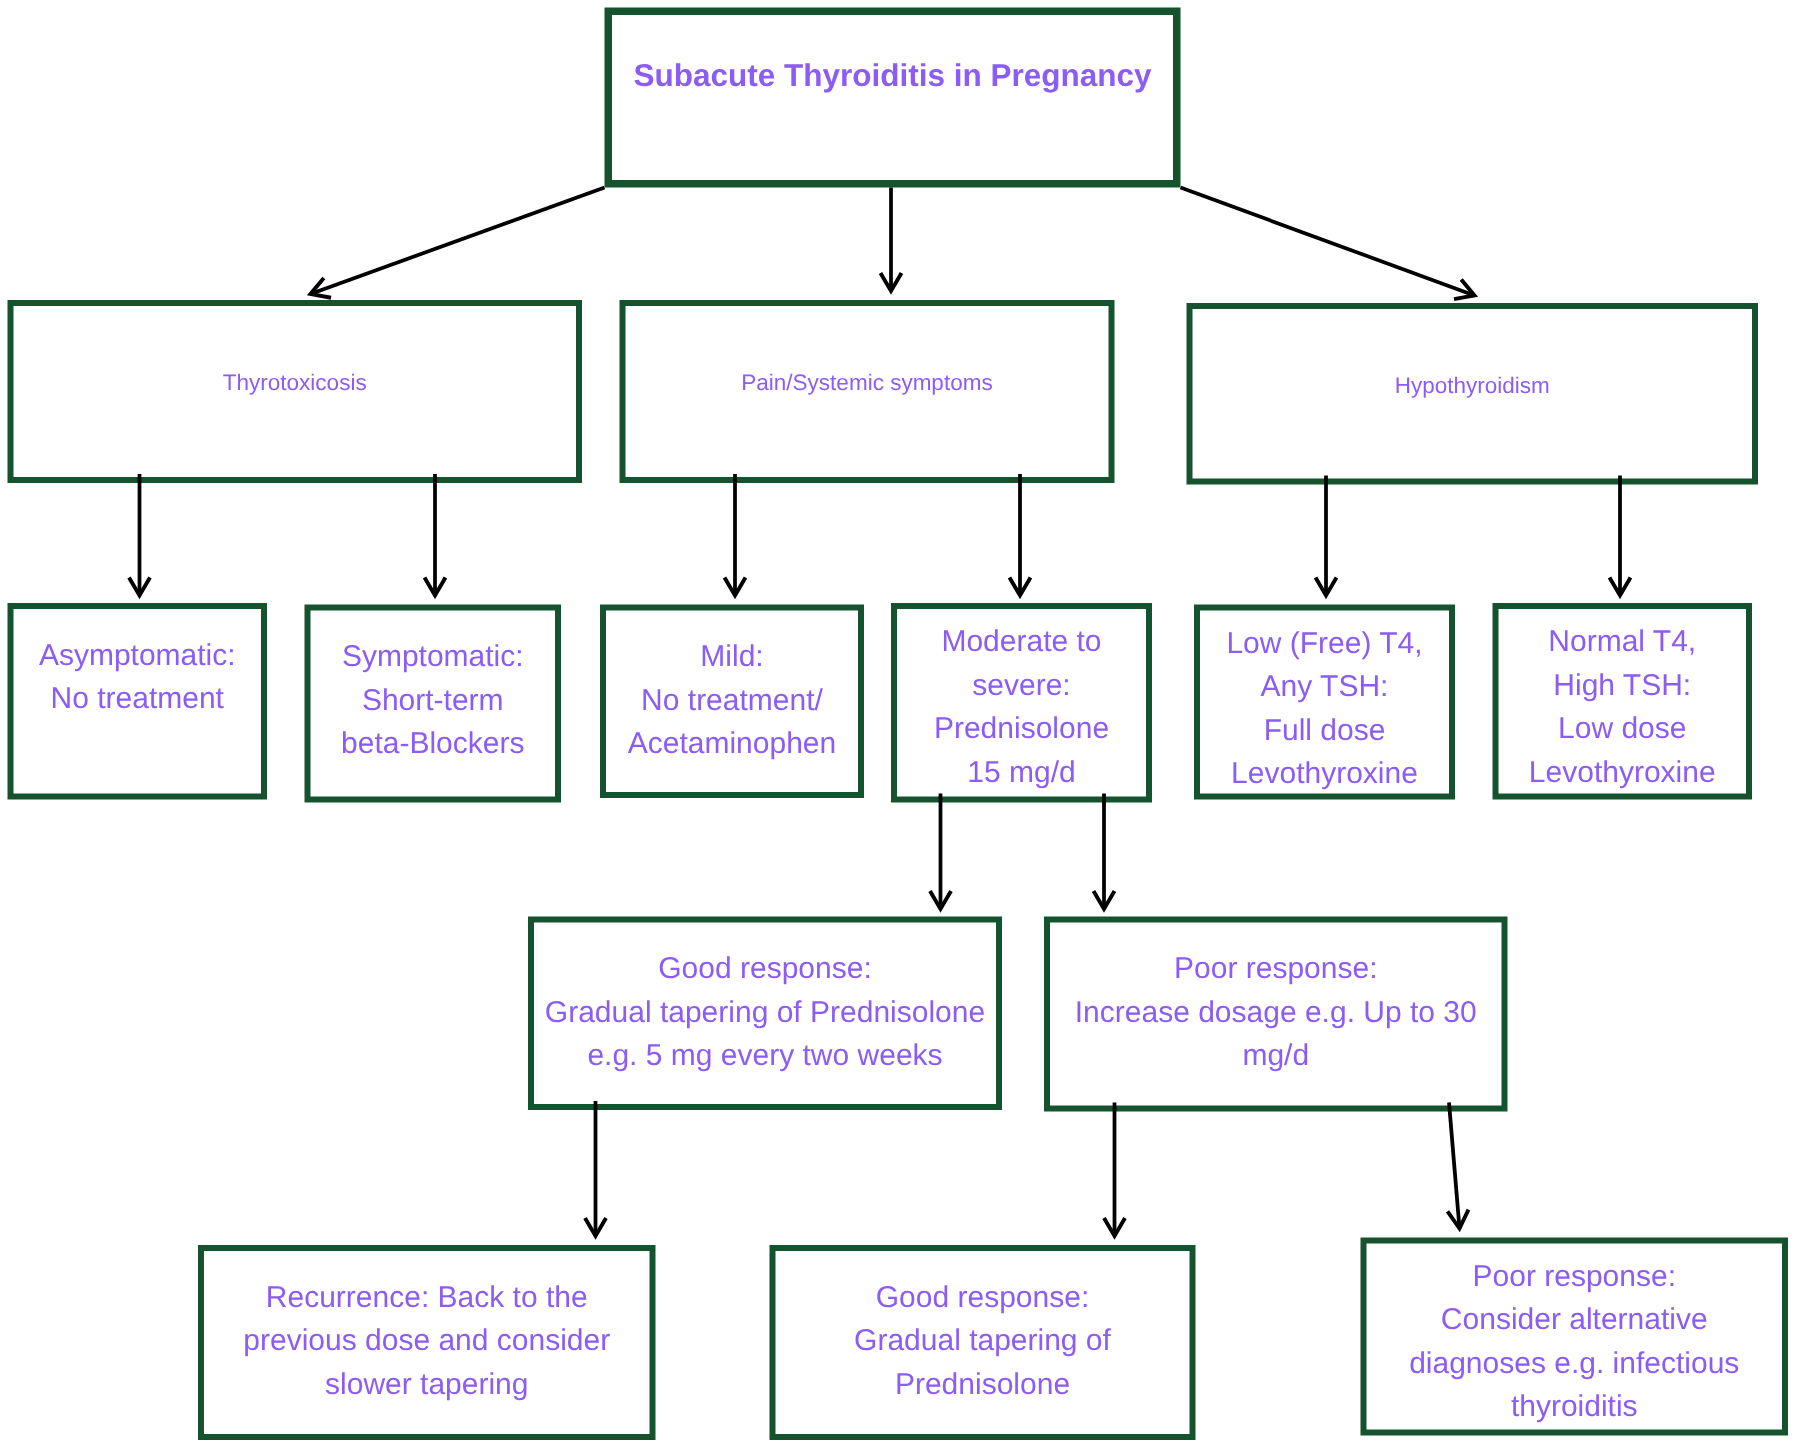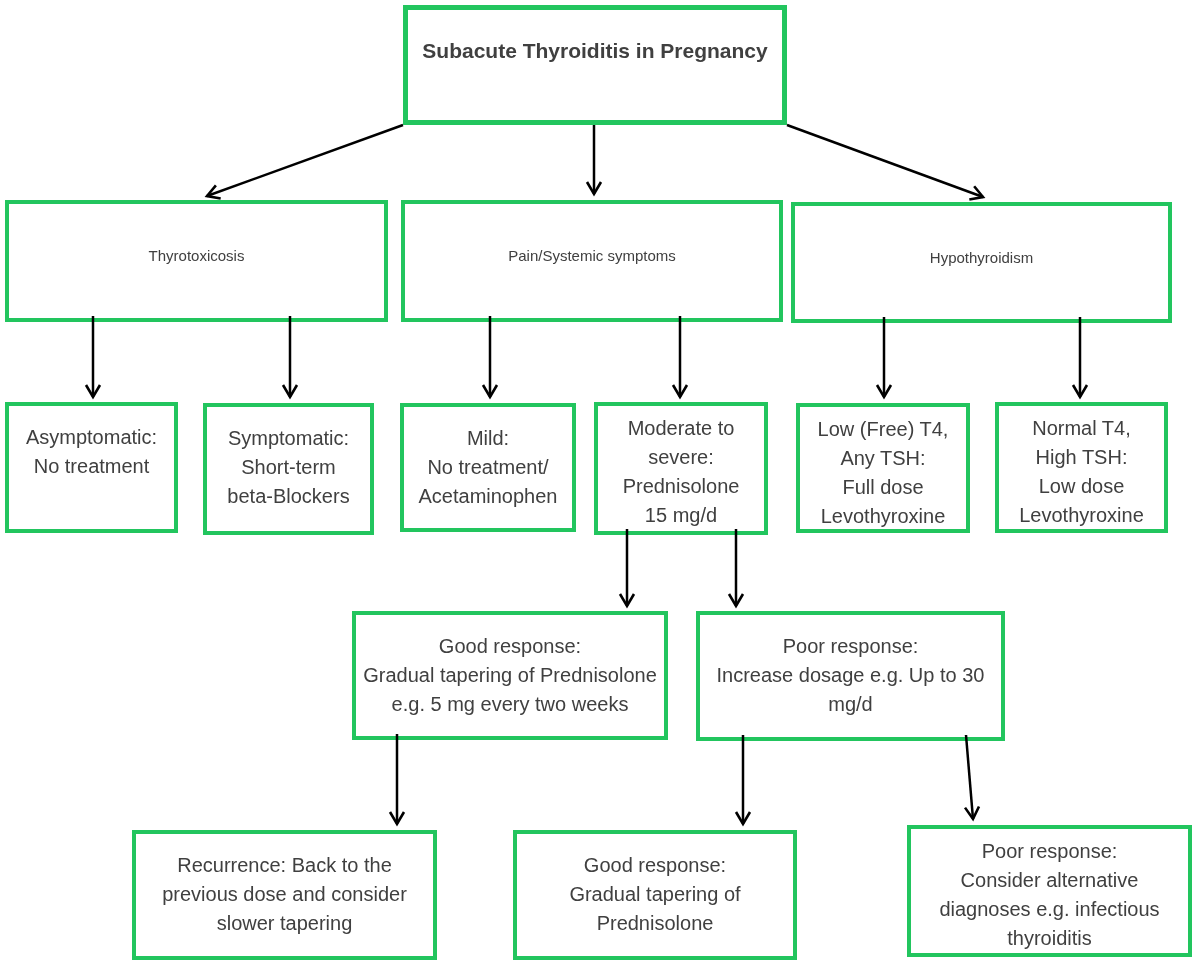--- a/index.html
+++ b/index.html
@@ -7,23 +7,23 @@
     position: relative;
     width: 1200px;
     height: 967px;
     background: #ffffff;
     font-family: "Liberation Sans", sans-serif;
     overflow: hidden;
   }
   .node {
     position: absolute;
     box-sizing: border-box;
-    border: 4px solid #22c55e;
+    border: 4px solid #14532d;
     background: #ffffff;
-    color: #404040;
+    color: #8b5cf6;
     text-align: center;
     white-space: pre-line;
     font-size: 20px;
     line-height: 29px;
     padding: 17px 2px 0 2px;
   }
   .node.lvl1 {
     font-weight: bold;
     font-size: 21px;
     padding-top: 26px;
@@ -43,21 +43,21 @@
   }
 </style>
 </head>
 <body>
 
 <div id="canvas">
 
   <div class="node lvl1" style="left:403px; top:5px; width:384px; height:120px;">Subacute Thyroiditis in Pregnancy</div>
 
   <div class="node lvl2" style="left:5px; top:200px; width:383px; height:122px;">Thyrotoxicosis</div>
-  <div class="node lvl2" style="left:401px; top:200px; width:382px; height:122px;">Pain/Systemic symptoms</div>
+  <div class="node lvl2" style="left:413px; top:200px; width:330px; height:122px;">Pain/Systemic symptoms</div>
   <div class="node lvl2" style="left:791px; top:202px; width:381px; height:121px;">Hypothyroidism</div>
 
   <div class="node" style="left:5px; top:402px; width:173px; height:131px;">Asymptomatic:
 No treatment</div>
   <div class="node" style="left:203px; top:403px; width:171px; height:132px;">Symptomatic:
 Short-term
 beta-Blockers</div>
   <div class="node" style="left:400px; top:403px; width:176px; height:129px;">Mild:
 No treatment/
 Acetaminophen</div>

